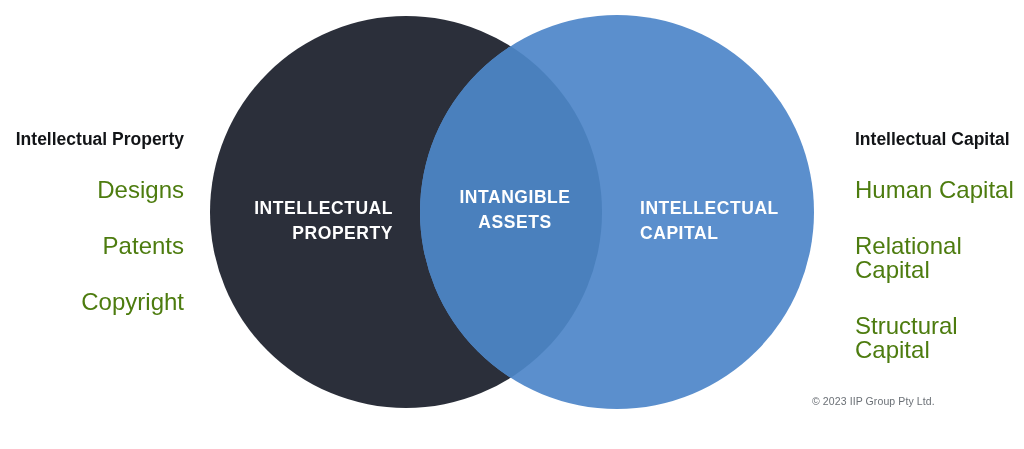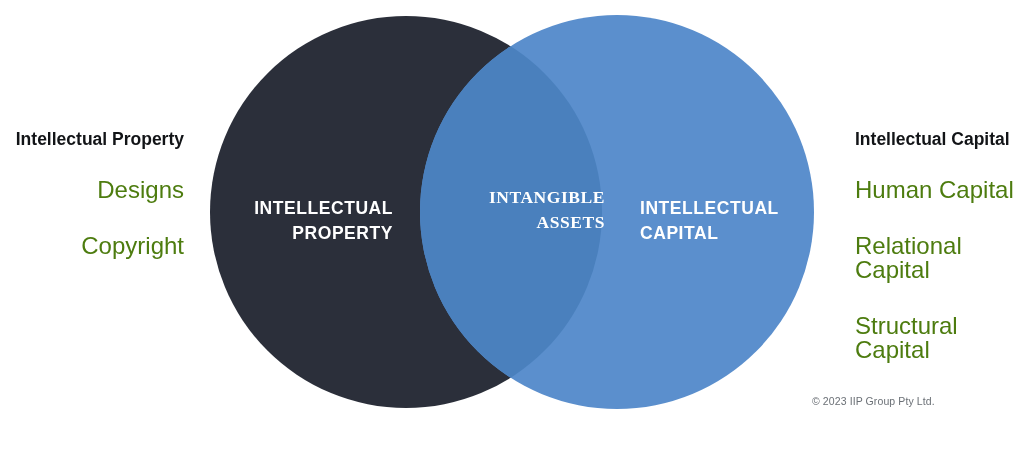--- a/index.html
+++ b/index.html
@@ -42,22 +42,21 @@
   #caption-ip {
     left: 228px;
     top: 196px;
     width: 165px;
     text-align: right;
   }
   #caption-ia {
     left: 425px;
     top: 185px;
     width: 180px;
-    text-align: right;
-    font-family: Liberation Serif, serif;
+    text-align: center;
   }
   #caption-ic {
     left: 640px;
     top: 196px;
     width: 175px;
     text-align: left;
   }
 
   
   .side-list {
@@ -130,20 +129,21 @@
 
   <div class="circle-caption" id="caption-ia">INTANGIBLE
 ASSETS</div>
 
   <div class="circle-caption" id="caption-ic">INTELLECTUAL
 CAPITAL</div>
 
   <div class="side-list" id="list-left">
     <div class="list-heading">Intellectual Property</div>
     <div class="list-item">Designs</div>
+    <div class="list-item">Patents</div>
     <div class="list-item">Copyright</div>
   </div>
 
   <div class="side-list" id="list-right">
     <div class="list-heading">Intellectual Capital</div>
     <div class="list-item">Human Capital</div>
     <div class="list-item">Relational Capital</div>
     <div class="list-item">Structural Capital</div>
   </div>
 

